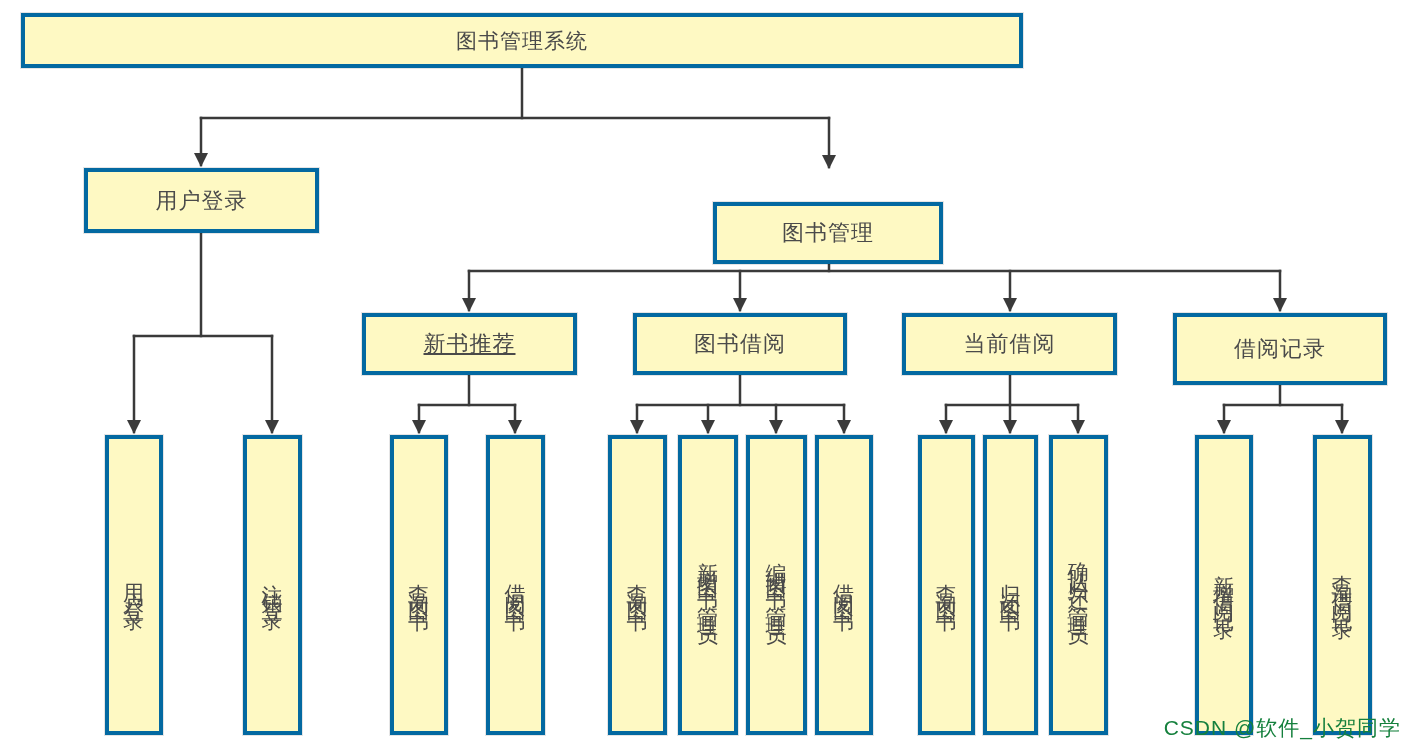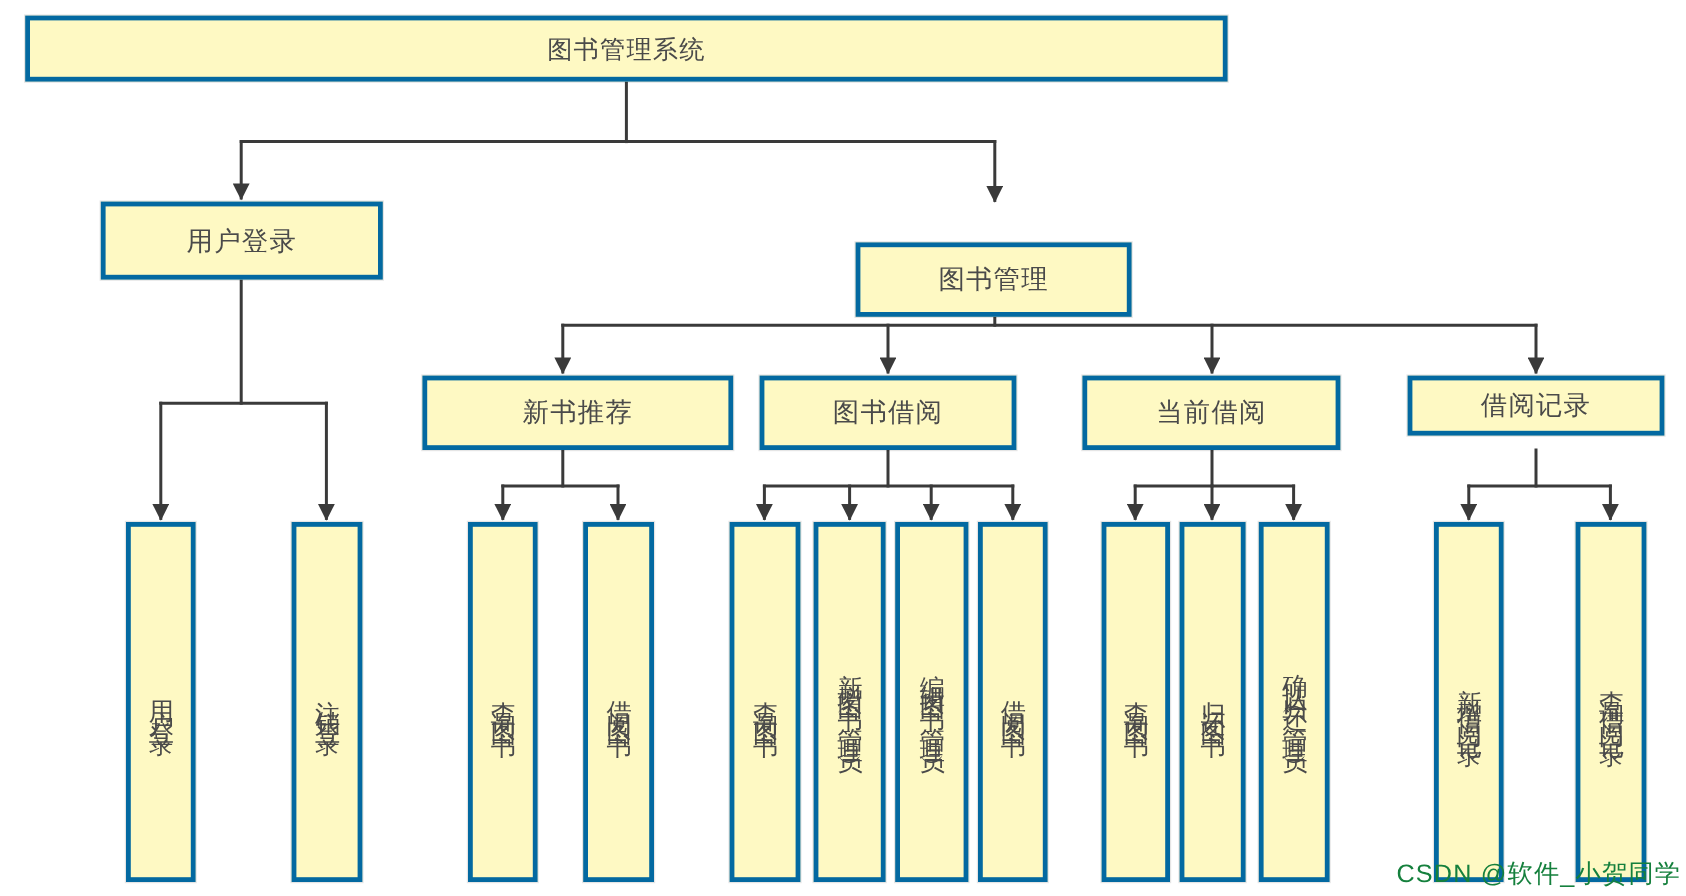--- a/index.html
+++ b/index.html
@@ -120,24 +120,24 @@
       <line x1="1224" y1="405" x2="1224" y2="432" marker-end="url(#arrow)"></line>
       <line x1="1342" y1="405" x2="1342" y2="432" marker-end="url(#arrow)"></line>
     </g>
   </svg>
 
   <div class="node h root" style="left:21px; top:13px; width:1002px; height:55px;">图书管理系统</div>
 
   <div class="node h" style="left:84px; top:168px; width:235px; height:65px;">用户登录</div>
   <div class="node h" style="left:713px; top:170px; width:230px; height:62px;margin-top:32px;">图书管理</div>
 
-  <div class="node h" style="left:352px; top:313px; width:259px; height:62px;">新书推荐</div>
+  <div class="node h" style="left:362px; top:313px; width:215px; height:62px;text-decoration:underline;">新书推荐</div>
   <div class="node h" style="left:902px; top:313px; width:215px; height:62px;">当前借阅</div>
   <div class="node h" style="left:633px; top:313px; width:214px; height:62px;">图书借阅</div>
-  <div class="node h" style="left:1173px; top:313px; width:214px; height:50px;">借阅记录</div>
+  <div class="node h" style="left:1173px; top:313px; width:214px; height:72px;">借阅记录</div>
 
   <div class="node v" style="left:105px; top:435px; width:58px; height:300px;">
     <span class="vtext">用户登录</span>
   </div>
   <div class="node v" style="left:243px; top:435px; width:59px; height:300px;">
     <span class="vtext">注销登录</span>
   </div>
 
   <div class="node v" style="left:390px; top:435px; width:58px; height:300px;">
     <span class="vtext">查询图书</span>

